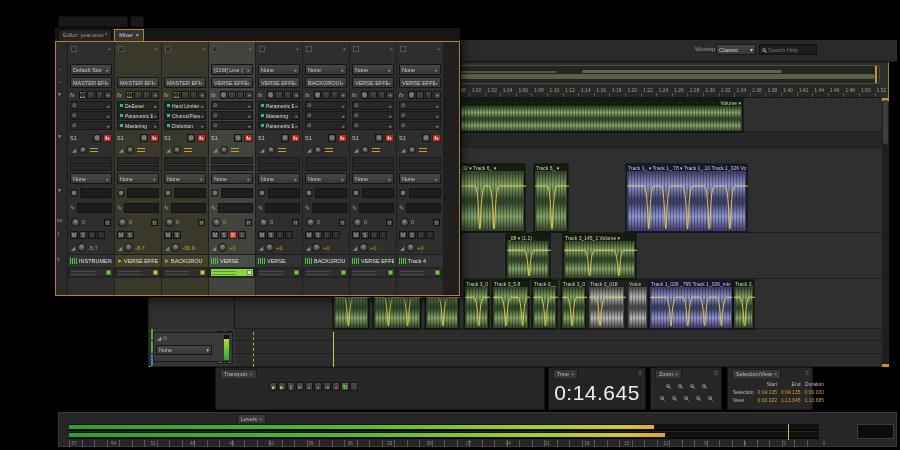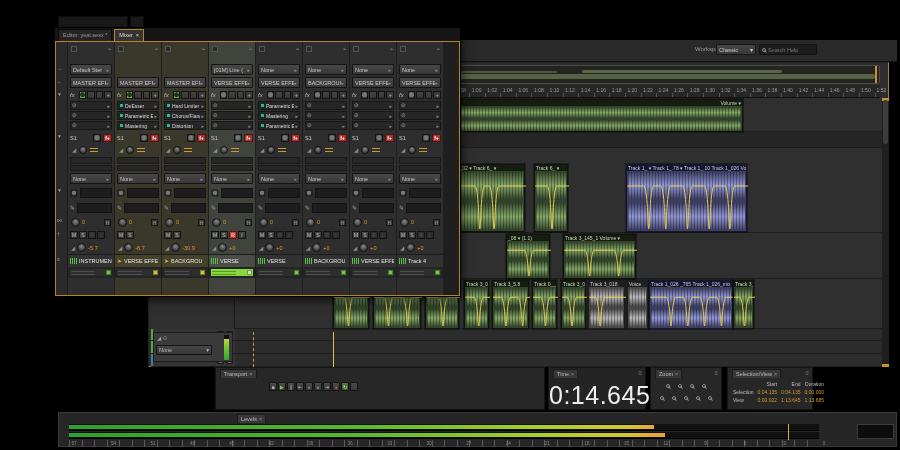--- a/index.html
+++ b/index.html
@@ -59,21 +59,21 @@
 #vsb .thumb{position:absolute;left:1px;right:1px;top:2px;height:44px;background:#3d3d3d;border-radius:2px}
 #vsb .om{position:absolute;left:0;right:0;height:3px;background:#c8922e}
 
 .panel{position:absolute;background:#272727;border:1px solid #141414}
 .ptab{position:absolute;left:4px;top:1px;height:9px;background:#383838;border:1px solid #1a1a1a;border-bottom:none;color:#bdbdbd;font-size:5.5px;line-height:8px;padding:0 3px;display:flex;gap:2px;align-items:center}
 .ptab .x{color:#8a8a8a}
 .pmenu{position:absolute;right:3px;top:2px;color:#777;font-size:6px}
 #transport .btns{position:absolute;left:53px;top:14px;display:flex;gap:1px}
 .tbtn{width:8px;height:9px;background:linear-gradient(#4a4a4a,#373737);border:1px solid #131313;font-size:5px;line-height:8px;text-align:center;color:#b5b5b5;border-radius:1px}
 .tbtn.play{color:#7ed63f}.tbtn.record{color:#e0503a}.tbtn.loop{background:linear-gradient(#4e7a35,#3a5c28);color:#d8eec8}.tbtn.dim{color:#555}
-#time .tval{position:absolute;left:0;right:0;top:13px;text-align:center;color:#efefef;font-size:25px;letter-spacing:.5px;font-family:"Liberation Sans",sans-serif}
+#time .tval{position:absolute;left:0;right:0;top:13px;text-align:center;color:#efefef;font-size:21px;letter-spacing:.5px;font-family:"Liberation Sans",sans-serif}
 #zoomp .zrow{position:absolute;left:0;right:0;display:flex;gap:4px;justify-content:center}
 .magb{width:8px;height:8px;display:flex;align-items:center;justify-content:center}
 #selview table{position:absolute;left:3px;top:12px;border-collapse:collapse;font-size:5px;color:#bdbdbd}
 #selview td,#selview th{padding:1px 2px;text-align:right;font-weight:normal;white-space:nowrap}
 #selview td:first-child{text-align:left;color:#bdbdbd}
 #selview .val{color:#d79c2e}
 
 #levels{position:absolute;left:58px;top:412px;width:839px;height:35px;background:#262626;border:1px solid #3a3a3a}
 #levels .ptab{left:178px}
 #levels .mtrack{position:absolute;left:10px;width:750px;height:7px;background:#101010;border-bottom:1px solid #000}

